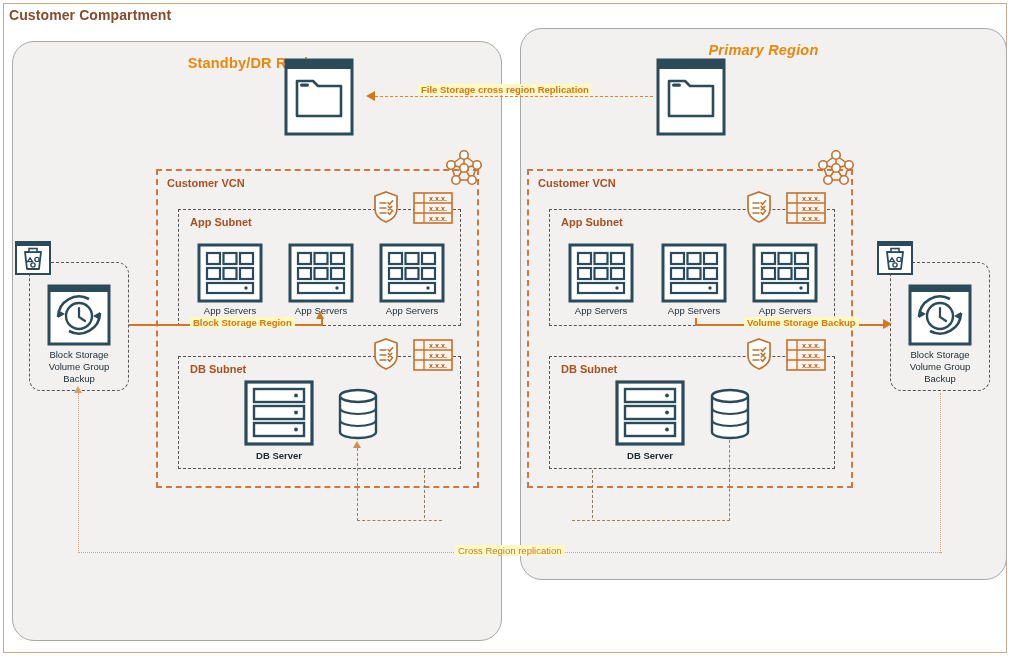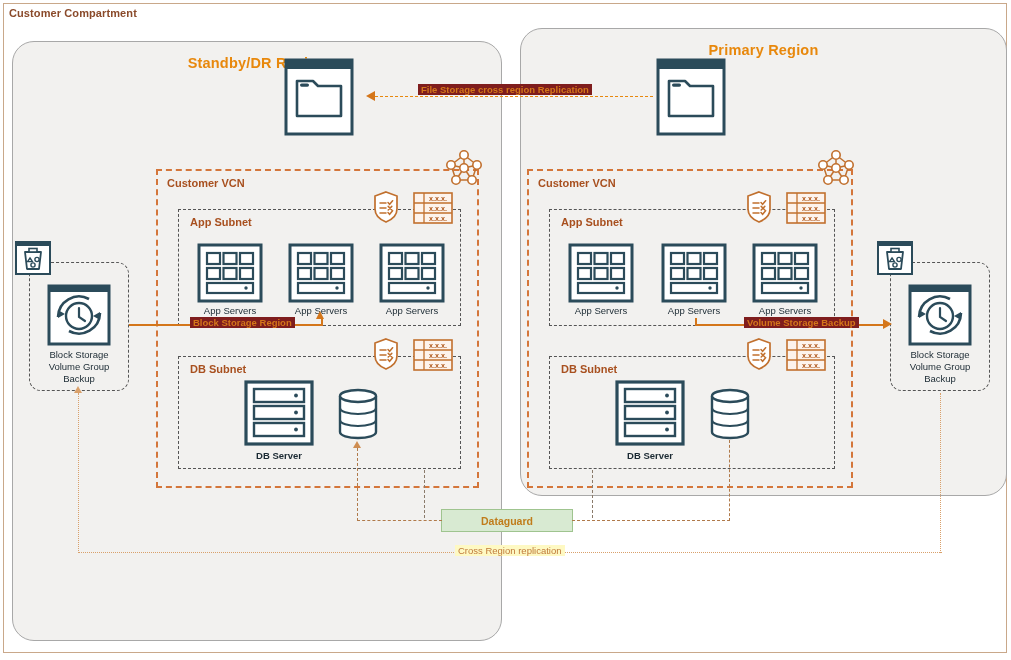--- a/index.html
+++ b/index.html
@@ -4,30 +4,30 @@
 <style>
   html,body{margin:0;padding:0;background:#ffffff;}
   body{font-family:"Liberation Sans","DejaVu Sans",sans-serif;}
   #stage{position:relative;width:1011px;height:660px;background:#ffffff;overflow:hidden;}
 
   .compartment{
     position:absolute;left:3px;top:3px;width:1004px;height:650px;
     border:1px solid #c9a88a;background:#ffffff;box-sizing:border-box;
   }
   .compartment-label{
-    position:absolute;left:9px;top:7px;font-size:11px;font-weight:bold;color:#8a4a2a;
+    position:absolute;left:9px;top:7px;font-size:14px;font-weight:bold;color:#8a4a2a;
     letter-spacing:.1px;
   }
 
   .region{
     position:absolute;background:#f2f1ef;border:1px solid #a8a8a8;border-radius:22px;
     box-sizing:border-box;
   }
   #region-dr{left:12px;top:41px;width:490px;height:600px;}
-  #region-primary{left:520px;top:28px;width:487px;height:468px;}
+  #region-primary{left:520px;top:28px;width:487px;height:552px;font-style:italic;}
   .region-title{
     position:absolute;width:100%;text-align:center;top:13px;font-size:14.5px;font-weight:bold;
     color:#e8880c;letter-spacing:.2px;
   }
 
   
   .vcn{
     position:absolute;border:2px dashed #d4763a;box-sizing:border-box;background:transparent;
   }
   .vcn-label{position:absolute;font-size:11px;font-weight:bold;color:#a8501f;}
@@ -46,21 +46,21 @@
   .ln{position:absolute;}
   .h-dash-orange{border-top:1.6px dashed #e8880c;}
   .h-solid-orange{border-top:2px solid #d4761a;}
   .v-solid-orange{border-left:2px solid #d4761a;}
   .h-dot-tan{border-top:1.4px dotted #d9a06a;}
   .v-dot-tan{border-left:1.4px dotted #d9a06a;}
   .h-dash-brown{border-top:1.3px dashed #b07a4a;}
   .v-dash-brown{border-left:1.3px dashed #b07a4a;}
   .v-dash-grey{border-left:1.2px dashed #777;}
 
-  .conn-label{position:absolute;font-size:9.5px;font-weight:bold;color:#d4761a;white-space:nowrap;background:#7f1d1d;padding:0 3px;}
+  .conn-label{position:absolute;font-size:9.5px;font-weight:bold;color:#d4761a;white-space:nowrap;background:#fef9c3;padding:0 3px;}
   .conn-label.plain{font-weight:normal;color:#c07a3a;background:transparent;}
 
   .dg-box{
     position:absolute;background:#d8ead2;border:1px solid #9fc48f;box-sizing:border-box;
     display:flex;align-items:center;justify-content:center;
     font-size:10.5px;font-weight:bold;color:#c07c1a;
   }
 
   .dashed-round{position:absolute;border:1.3px dashed #555;border-radius:12px;box-sizing:border-box;}
 
@@ -537,23 +537,20 @@
   <div class="ln h-solid-orange" style="left:129px;top:324px;width:194px;"></div>
   <div class="ln v-solid-orange" style="left:321px;top:318px;height:8px;"></div>
   <div class="arrow arr-up" style="left:316px;top:311px;"></div>
   <div class="conn-label" style="left:190px;top:317px;">Block Storage Region</div>
 
   <div class="ln v-solid-orange" style="left:695px;top:318px;height:8px;"></div>
   <div class="ln h-solid-orange" style="left:695px;top:324px;width:189px;"></div>
   <div class="arrow arr-right" style="left:883px;top:319px;"></div>
   <div class="conn-label" style="left:744px;top:317px;">Volume Storage Backup</div>
 
-  <div class="dg-box" style="left:441px;top:509px;width:132px;height:23px;">
-    <span>Dataguard</span>
-  </div>
 
   <div class="ln v-dash-brown" style="left:357px;top:448px;height:73px;"></div>
   <div class="arrow arr-up-thin" style="left:353px;top:441px;"></div>
   <div class="ln h-dash-brown" style="left:357px;top:520px;width:85px;"></div>
 
   <div class="ln v-dash-brown" style="left:729px;top:440px;height:81px;"></div>
   <div class="ln h-dash-brown" style="left:572px;top:520px;width:158px;"></div>
 
   <div class="ln v-dot-tan" style="left:78px;top:393px;height:160px;"></div>
   <div class="arrow arr-up-thin" style="left:74px;top:386px;border-bottom-color:#d9a06a;"></div>

